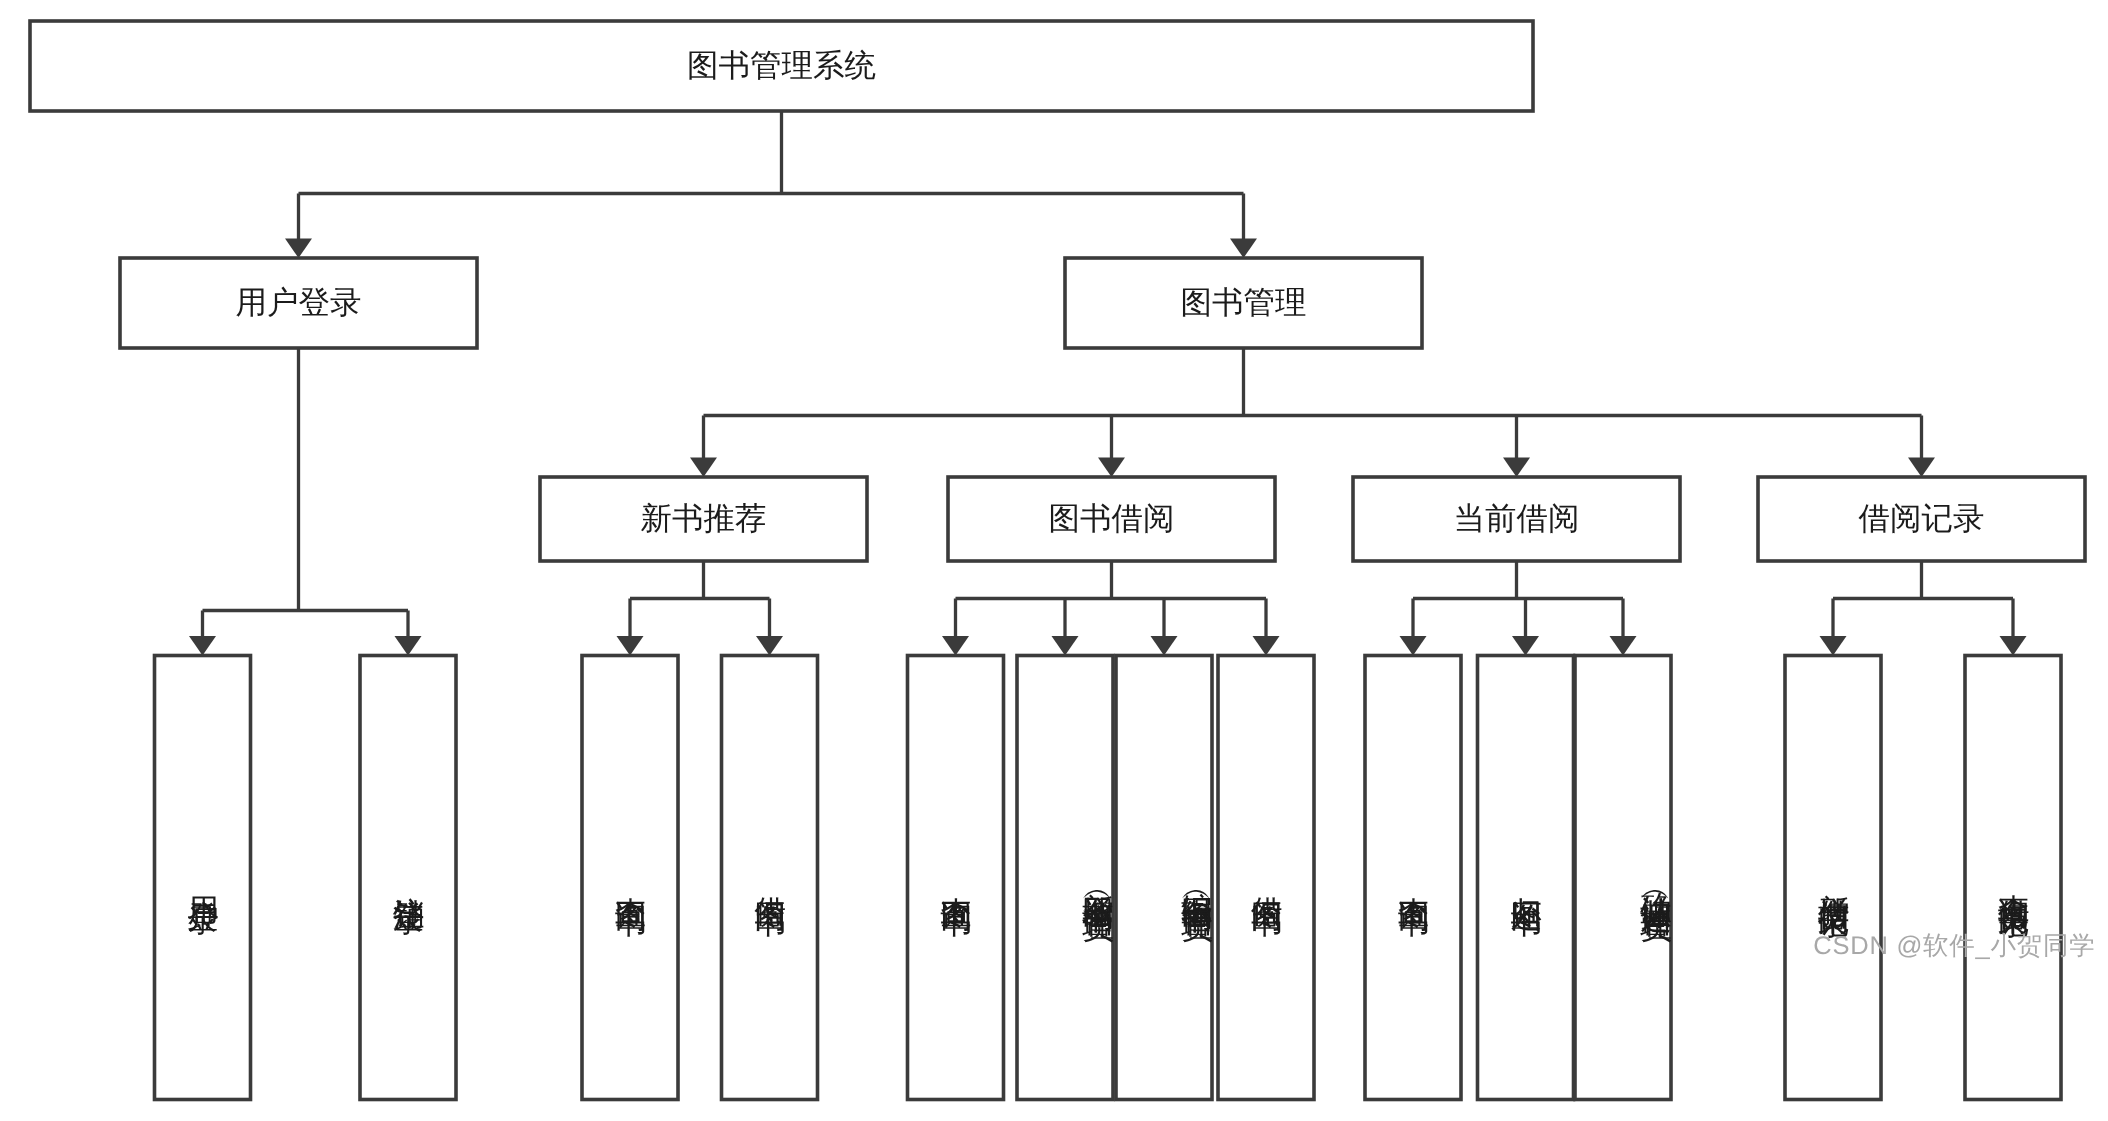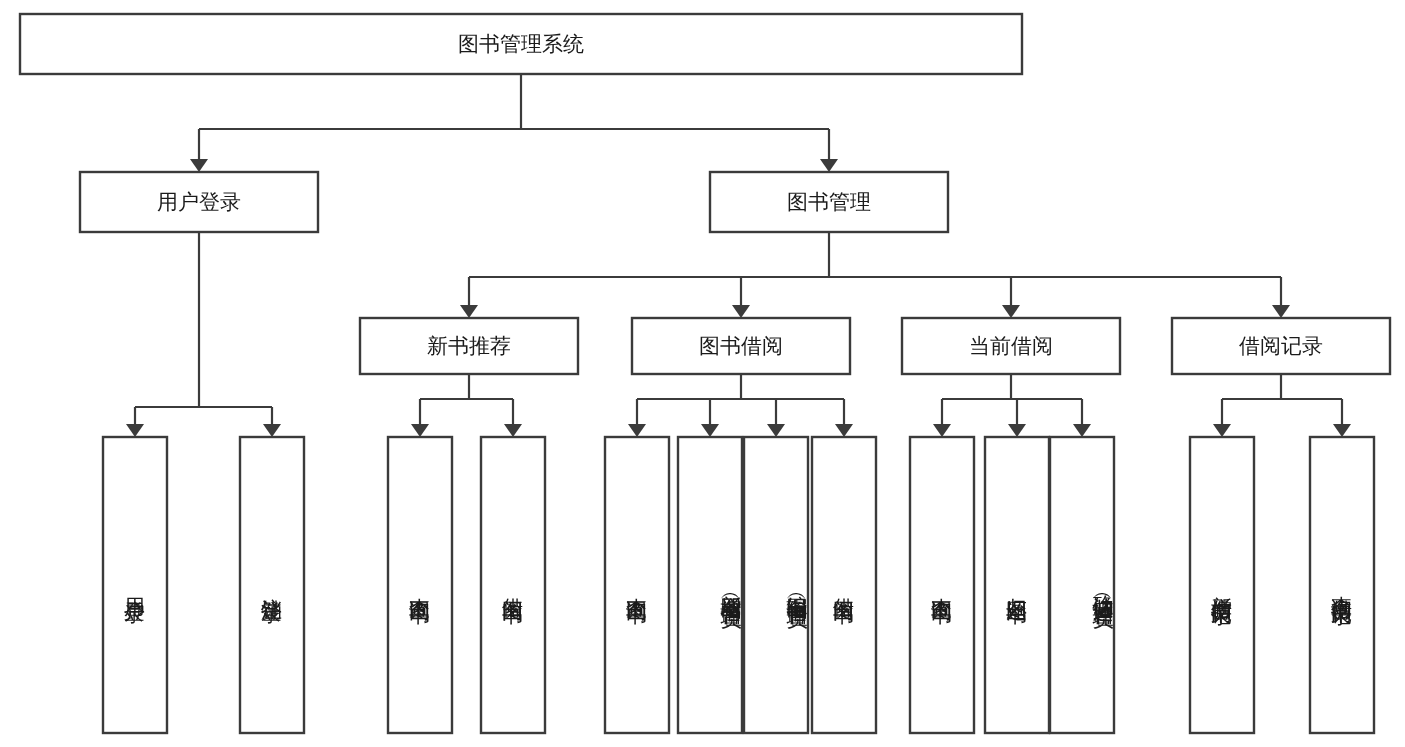--- a/index.html
+++ b/index.html
@@ -187,14 +187,15 @@
       <div class="leaf-label-cell" style="left: 678px; width: 64px; display: flex; justify-content: center; top: 445px; height: 284px; align-items: flex-start;">新增图书（管理员）</div>
       <div class="leaf-label-cell" style="left: 744px; width: 64px; display: flex; justify-content: center; top: 445px; height: 284px; align-items: flex-start;">编辑图书（管理员）</div>
       <div class="leaf-label-cell" style="left: 812px; width: 64px; display: flex; justify-content: center; top: 437px; height: 296px; align-items: center;">借阅图书</div>
       <div class="leaf-label-cell" style="left: 910px; width: 64px; display: flex; justify-content: center; top: 437px; height: 296px; align-items: center;">查询图书</div>
       <div class="leaf-label-cell" style="left: 985px; width: 64px; display: flex; justify-content: center; top: 437px; height: 296px; align-items: center;">归还图书</div>
       <div class="leaf-label-cell" style="left: 1050px; width: 64px; display: flex; justify-content: center; top: 445px; height: 284px; align-items: flex-start;">确认归还（管理员）</div>
       <div class="leaf-label-cell" style="left: 1190px; width: 64px; display: flex; justify-content: center; top: 437px; height: 296px; align-items: center;">新增借阅记录</div>
       <div class="leaf-label-cell" style="left: 1310px; width: 64px; display: flex; justify-content: center; top: 437px; height: 296px; align-items: center;">查询借阅记录</div>
     </div>
 
+  <div class="watermark">CSDN @软件_小贺同学</div>
 
 </div>
 
 </body></html>

